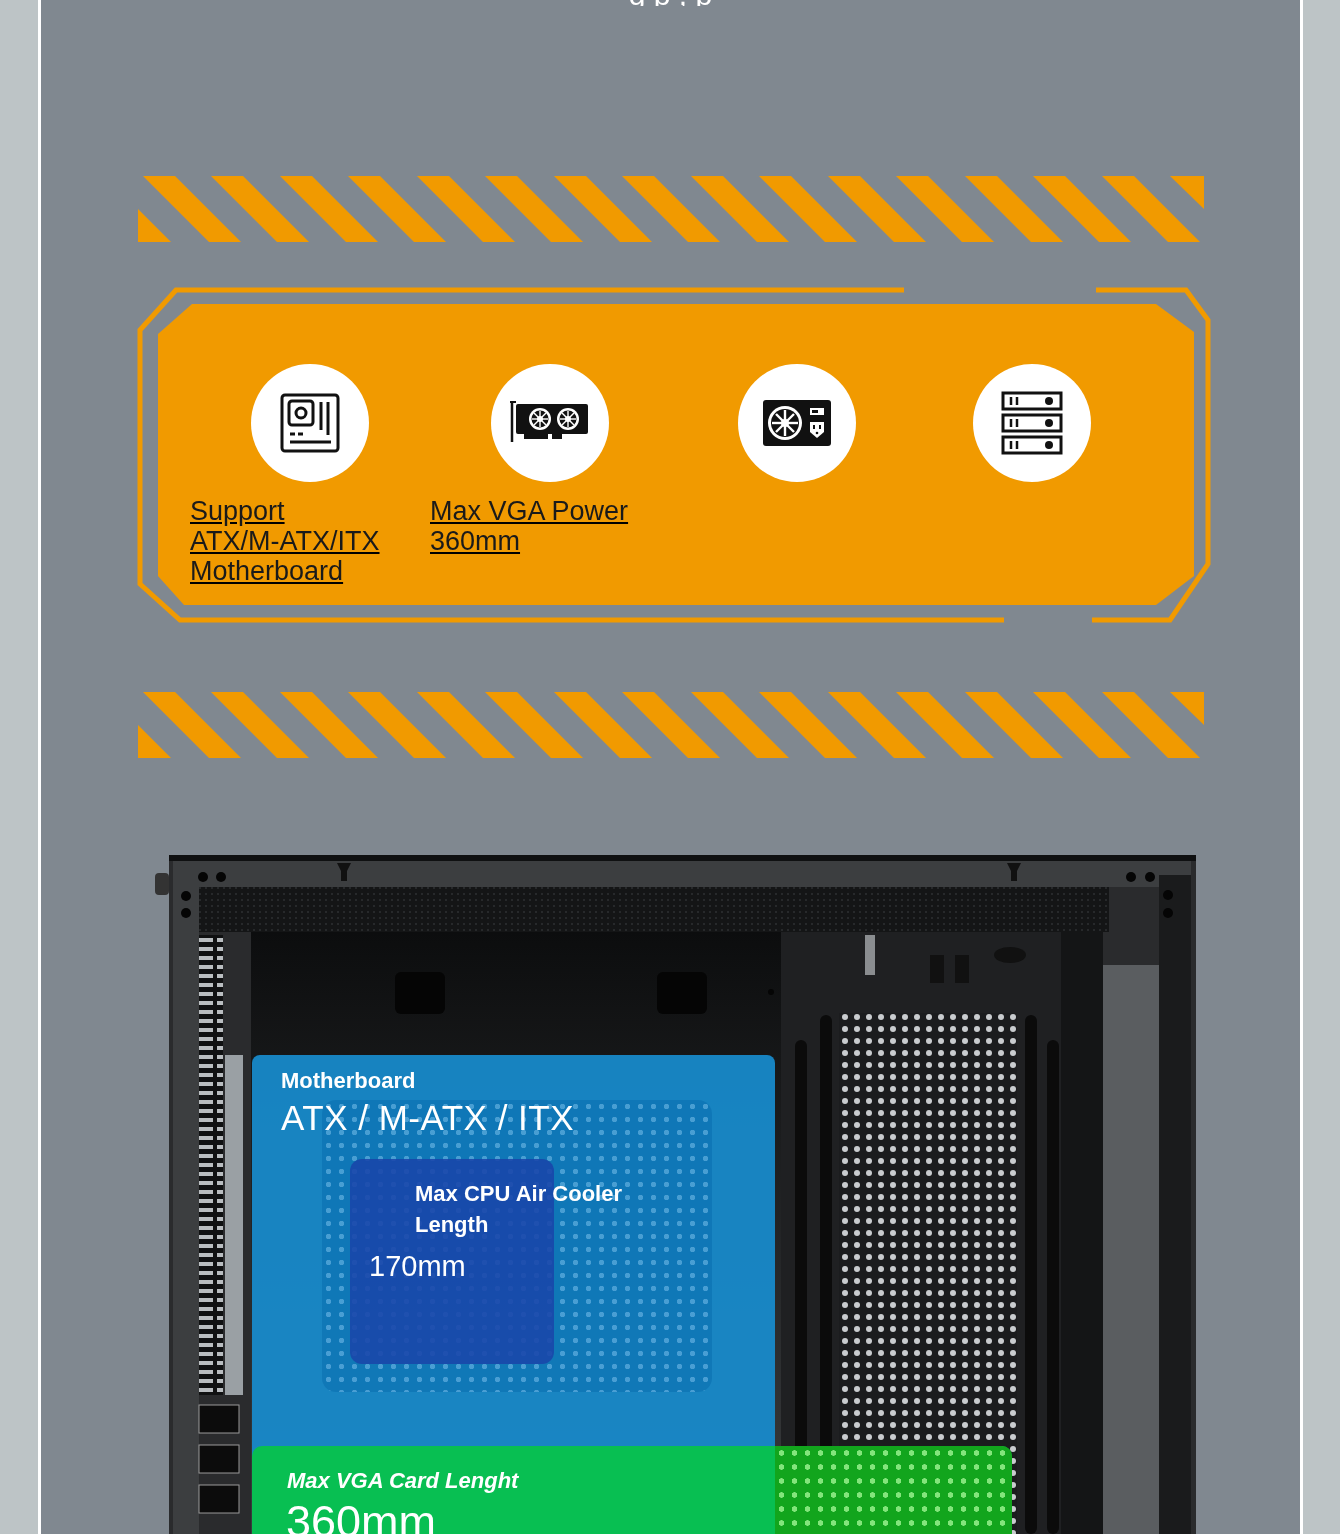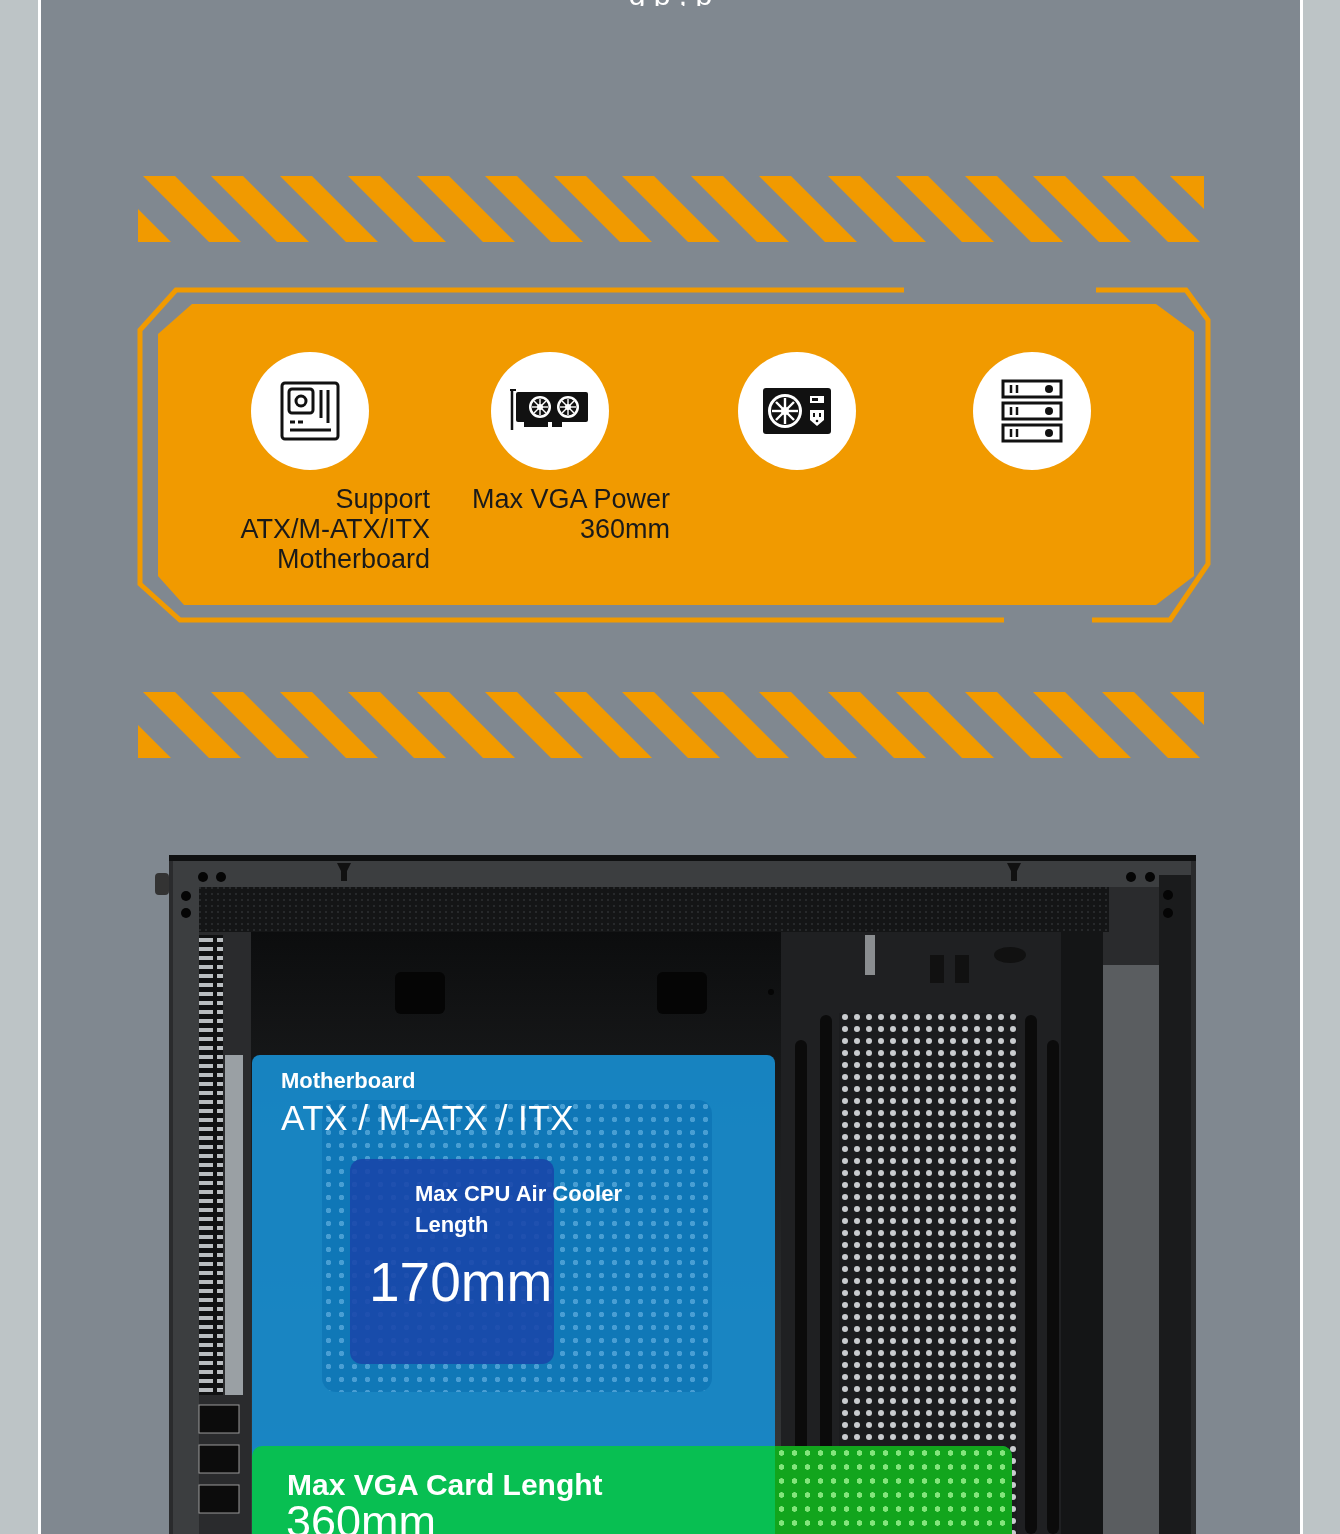--- a/index.html
+++ b/index.html
@@ -21,21 +21,21 @@
     position: absolute; left: 138px; width: 1066px; height: 66px; overflow: hidden;
   }
   .hazard svg { display: block; }
 
   .spec-frame { position: absolute; left: 136px; top: 284px; width: 1080px; height: 344px; }
   .spec-frame svg { position: absolute; left: 0; top: 0; }
 
   .spec-items {
     position: absolute; left: 190px; top: 352px; width: 970px; height: 240px;
   }
-  .spec-item { position: absolute; top: 0; width: 240px; text-align: right; }
+  .spec-item { position: absolute; top: 12px; width: 240px; text-align: left; text-decoration: underline; }
   .spec-item .circle {
     width: 118px; height: 118px; border-radius: 50%; background: #ffffff;
     margin: 0 auto; display: flex; align-items: center; justify-content: center;
   }
   .spec-item .label {
     margin-top: 14px; color: #1a1a1a; font-size: 27px; line-height: 30px;
   }
   .spec-item .label.small { font-size: 24px; line-height: 30px; margin-top: 12px; }
 
   .case { position: absolute; left: 155px; top: 855px; width: 1045px; height: 679px; }
@@ -61,22 +61,22 @@
   .overlay-green .dots {
     position: absolute; right: 0; top: 0; width: 237px; height: 100%;
     background: rgba(20,160,20,0.85);
     background-image: radial-gradient(circle, rgba(150,240,140,0.85) 2.5px, transparent 3px);
     background-size: 13px 14px;
   }
   .ov-text { position: absolute; color: #ffffff; white-space: nowrap; }
   .mb-caption { left: 281px; top: 1068px; font-size: 22px; font-weight: bold; }
   .mb-value { left: 281px; top: 1098px; font-size: 35px; letter-spacing: 0.5px; }
   .cpu-caption { left: 371px; top: 1178px; font-size: 22px; font-weight: bold; line-height: 31px; margin-left: 44px; }
-  .cpu-value { left: 369px; top: 1250px; font-size: 55px; }
-  .vga-caption { left: 287px; top: 1468px; font-size: 30px; font-weight: bold; }
+  .cpu-value { left: 369px; top: 1250px; font-size: 29px; }
+  .vga-caption { left: 287px; top: 1468px; font-size: 22px; font-weight: bold; font-style: italic; }
   .vga-value { left: 286px; top: 1496px; font-size: 45px; }
 </style>
 </head>
 <body>
 
 <div class="panel">
   <div class="top-cut-text">g                                  p      ,                                p</div>
 </div>
 
 <div class="hazard" style="top:176px;">

